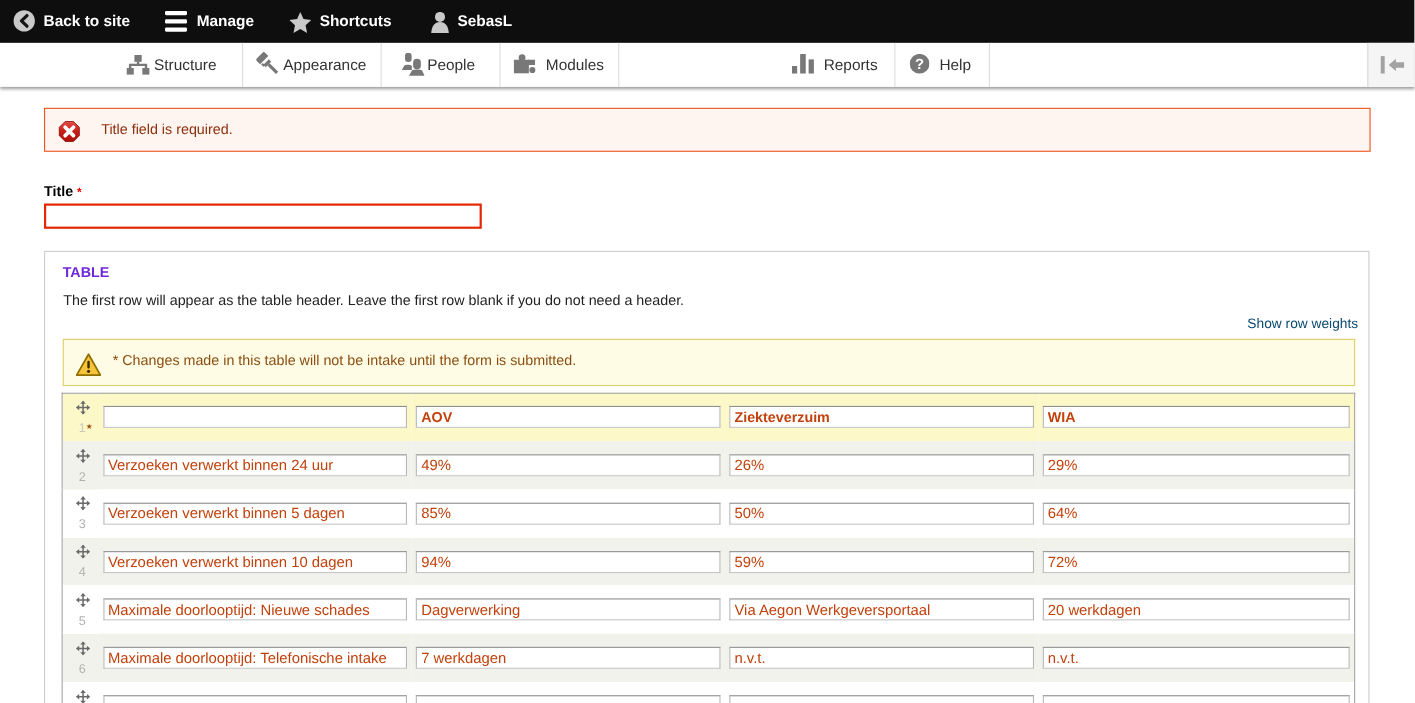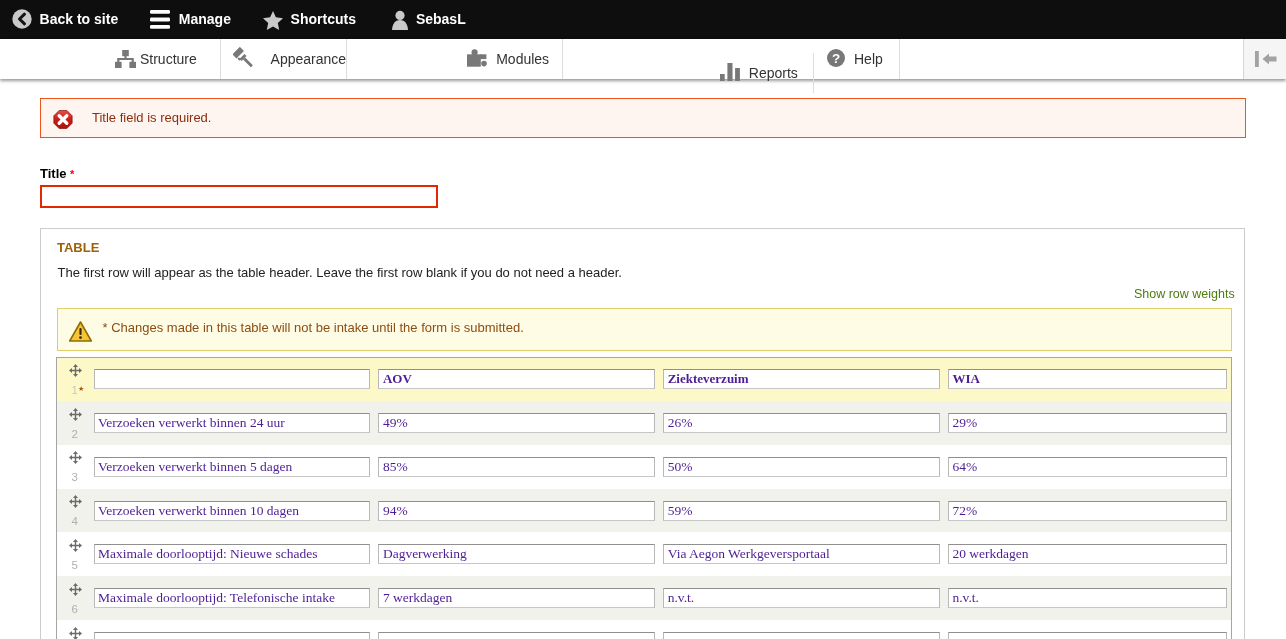--- a/index.html
+++ b/index.html
@@ -16,34 +16,34 @@
 
 .err-box { position:absolute; left:40px; top:97.5px; width:1205.5px; height:40.7px; background:#fef5f1; border:1px solid #ed541d;text-decoration:underline; }
 .err-box svg { position:absolute; left:10.5px; top:11px; }
 .err-box .msg { position:absolute; left:51px; top:0; height:38.7px; line-height:38.7px; font-size:13px; color:#8c2e0b; }
 
 .title-label { position:absolute; left:40px; top:166px; font-size:13px; font-weight:bold; color:#000; }
 .req { color:#ee0000; font-size:11px; }
 .title-input { position:absolute; left:40px; top:185.3px; width:397.6px; height:22.3px; background:#fff; border:2px solid #e32700; }
 
 .fieldset { position:absolute; left:40px; top:228.3px; width:1204.7px; height:500px; border:1px solid #ccc; background:#fff; }
-.legend { position:absolute; left:16px; top:10.5px; font-size:13px; font-weight:bold; color:#a16207; }
+.legend { position:absolute; left:16px; top:10.5px; font-size:13px; font-weight:bold; color:#6d28d9; }
 .descr { position:absolute; left:16.5px; top:35.5px; font-size:13px; color:#222; }
-.srw { position:absolute; right:9px; top:58px; font-size:12.5px; color:#4d7c0f; }
+.srw { position:absolute; right:9px; top:58px; font-size:12.5px; color:#0c4a6e; }
 .warn-box { position:absolute; left:15.5px; top:78.5px; width:1175.4px; height:43.6px; background:#fffce5; border:1px solid #dfce67; }
 .warn-box svg { position:absolute; left:11px; top:12px; }
 .warn-box .msg { position:absolute; left:45px; top:0; height:41.6px; line-height:38.5px; font-size:13px; color:#8b4d12; }
 
 .ttable { position:absolute; left:14.6px; top:127.5px; width:1176px; border-collapse:collapse; table-layout:fixed; border:1px solid #a5a5a5; }
 .ttable td { padding:0; vertical-align:middle; height:43.8px; }
 .ttable td.c { padding:0 4px; }
 .ttable tr.hdr { background:#fcf8c8; }
 .ttable tr.even { background:#f1f2eb; }
 .ttable tr.odd { background:#fff; }
-.ttable input { width:100%; height:20px; border:1px solid #b8b8b8; border-top-color:#8f8f8f; border-bottom-color:#c6c6c6; background:#fff; font-family:Liberation Serif, serif; font-size:13.5px; padding:0 3.5px; color:#4c1d95; display:block; }
+.ttable input { width:100%; height:20px; border:1px solid #b8b8b8; border-top-color:#8f8f8f; border-bottom-color:#c6c6c6; background:#fff; font-family:Liberation Sans, sans-serif; font-size:13.5px; padding:0 3.5px; color:#c2410c; display:block; }
 .ttable tr.hdr input { font-weight:bold; font-size:13px; }
 .dragcell { position:relative; width:33.5px; }
 .dragcell svg { position:absolute; left:12.5px; top:6.5px; }
 .rownum { position:absolute; left:15px; top:26.5px; font-size:11.5px; color:#b0b0b0; }
 .rownum .star { color:#a4530f; font-size:7px; vertical-align:3px; }
 </style>
 </head>
 <body>
 
 <div class="topbar">
@@ -81,34 +81,45 @@
   </div>
   <div class="tab" style="left:220.6px; width:126.2px;">
     <svg width="22" height="23" style="left:12.7px; top:8px;" viewBox="0 0 22 23">
       <g transform="rotate(-45 11 11.5)" fill="#787878">
         <rect x="5.7" y="0.3" width="10.6" height="5.8"></rect>
         <rect x="7.5" y="8.6" width="7" height="3"></rect>
         <rect x="9.6" y="11.6" width="2.9" height="11"></rect>
         <rect x="6.2" y="7" width="2.1" height="2.8"></rect>
       </g>
     </svg>
-    <span class="lbl" style="left:50px;">Appearance</span>
+    <span class="lbl" style="left:37px;">Appearance</span>
+  </div>
+  <div class="tab" style="left:346.8px; width:108.4px;">
+    <svg width="21" height="21" style="left:18px; top:9px;" viewBox="0 0 21 21">
+      <g fill="#787878">
+        <rect x="3.2" y="0" width="6" height="8.4" rx="2.9"></rect>
+        <path d="M0.3 15.7 L2.6 11.5 C3.4 10.6 8.2 10.6 9 11.5 L9.4 12.2 L9.4 15.7 Z"></path>
+        <rect x="10.6" y="5.3" width="7" height="9.6" rx="3.4"></rect>
+        <path d="M6.8 20.8 L9.6 15.9 C10.6 14.8 17.6 14.8 18.6 15.9 L21 20.8 Z"></path>
+      </g>
+    </svg>
+    <span class="lbl" style="left:41.5px;">People</span>
   </div>
   <div class="tab" style="left:455.2px; width:107.9px;">
     <svg width="20" height="18" style="left:12px; top:9.8px;" viewBox="0 0 20 18">
       <g fill="#787878">
         <rect x="0" y="5.3" width="13.8" height="12.4"></rect>
         <circle cx="7.6" cy="3.4" r="3.1"></circle>
         <rect x="13" y="5.3" width="6.4" height="4.8"></rect>
         <circle cx="17" cy="14.6" r="2.8"></circle>
       </g>
     </svg>
     <span class="lbl" style="left:41px;">Modules</span>
   </div>
-  <div class="tab" style="left:708.4px; width:105.4px;margin-top:14px;">
+  <div class="tab" style="left:708.4px; width:105.4px;">
     <svg width="20" height="18" style="left:11.6px; top:9.7px;" viewBox="0 0 20 18">
       <rect x="0" y="11" width="4.7" height="7" fill="#787878"></rect>
       <rect x="7.4" y="0" width="5.1" height="18" fill="#787878"></rect>
       <rect x="15.1" y="5" width="4.8" height="13" fill="#787878"></rect>
     </svg>
     <span class="lbl" style="left:40.4px;">Reports</span>
   </div>
   <div class="tab" style="left:813.8px; width:86.4px;">
     <svg width="18" height="18" style="left:13.6px; top:9.9px;" viewBox="0 0 18 18">
       <circle cx="9" cy="9" r="9" fill="#787878"></circle>

